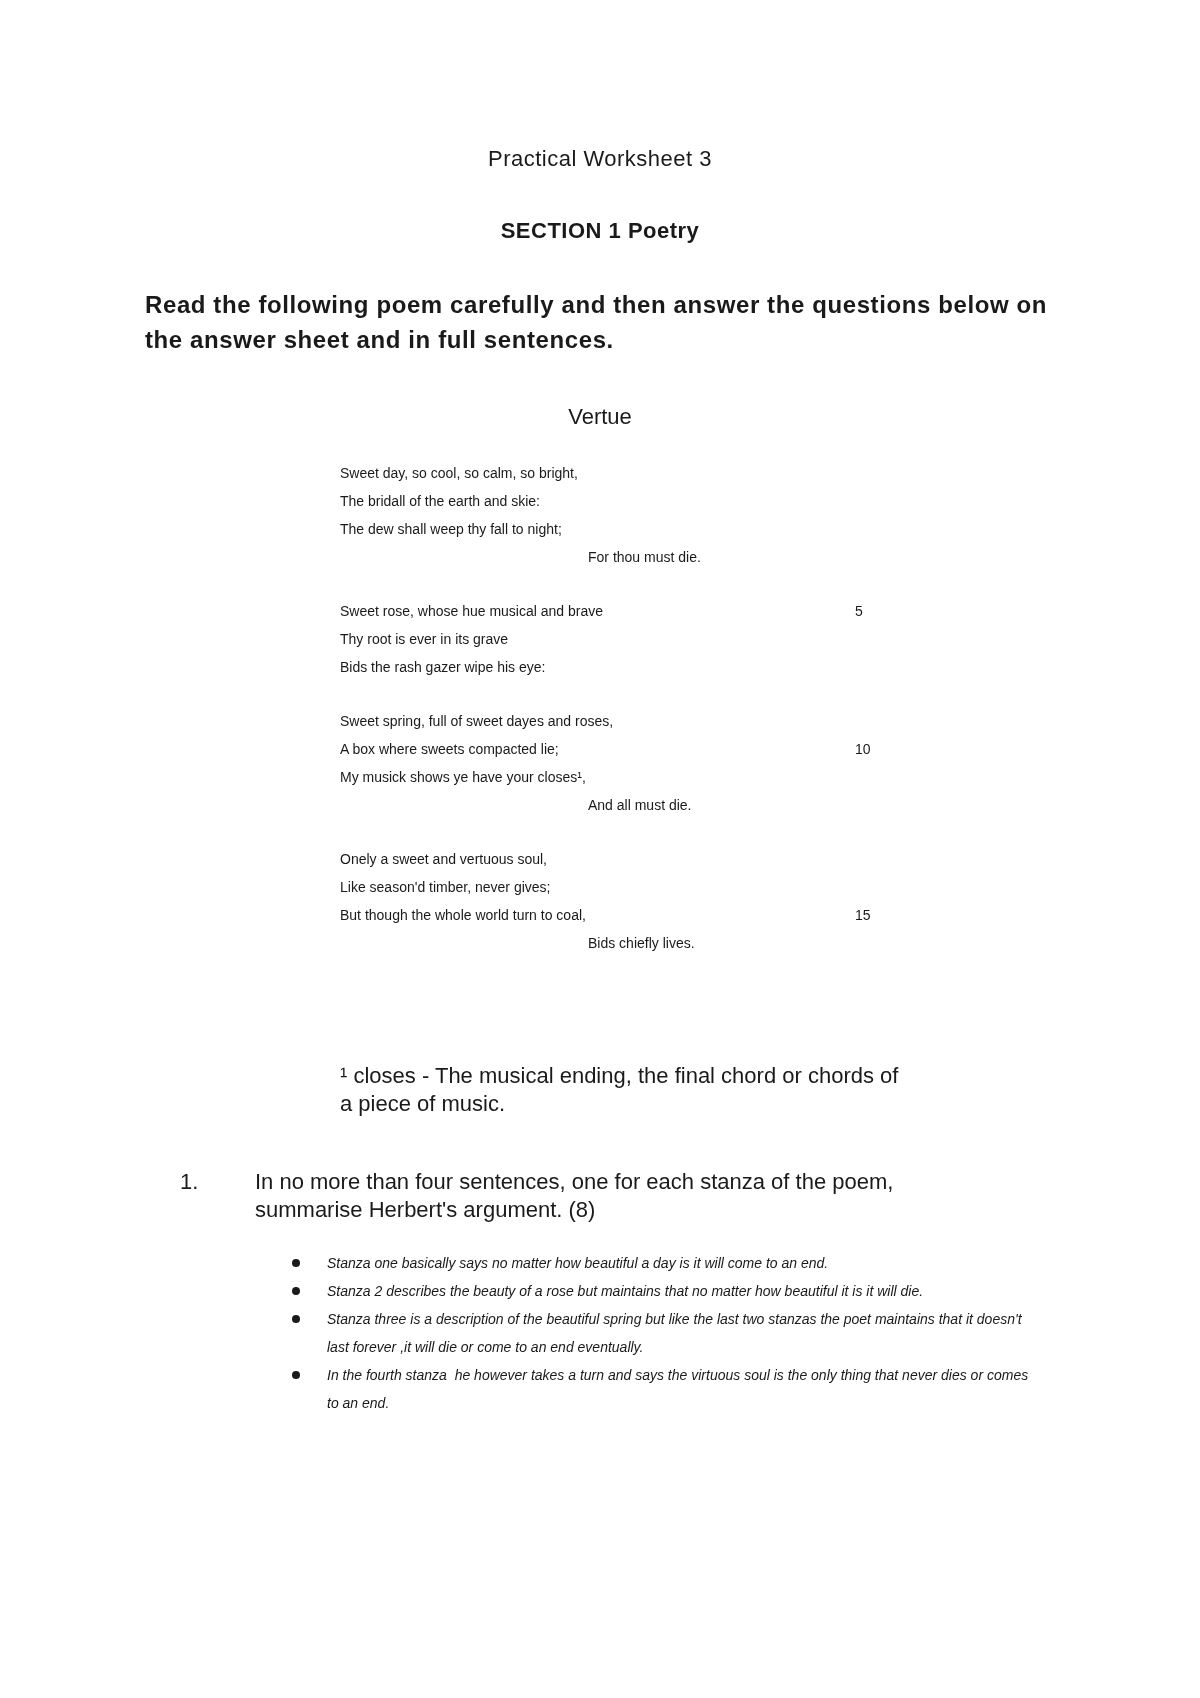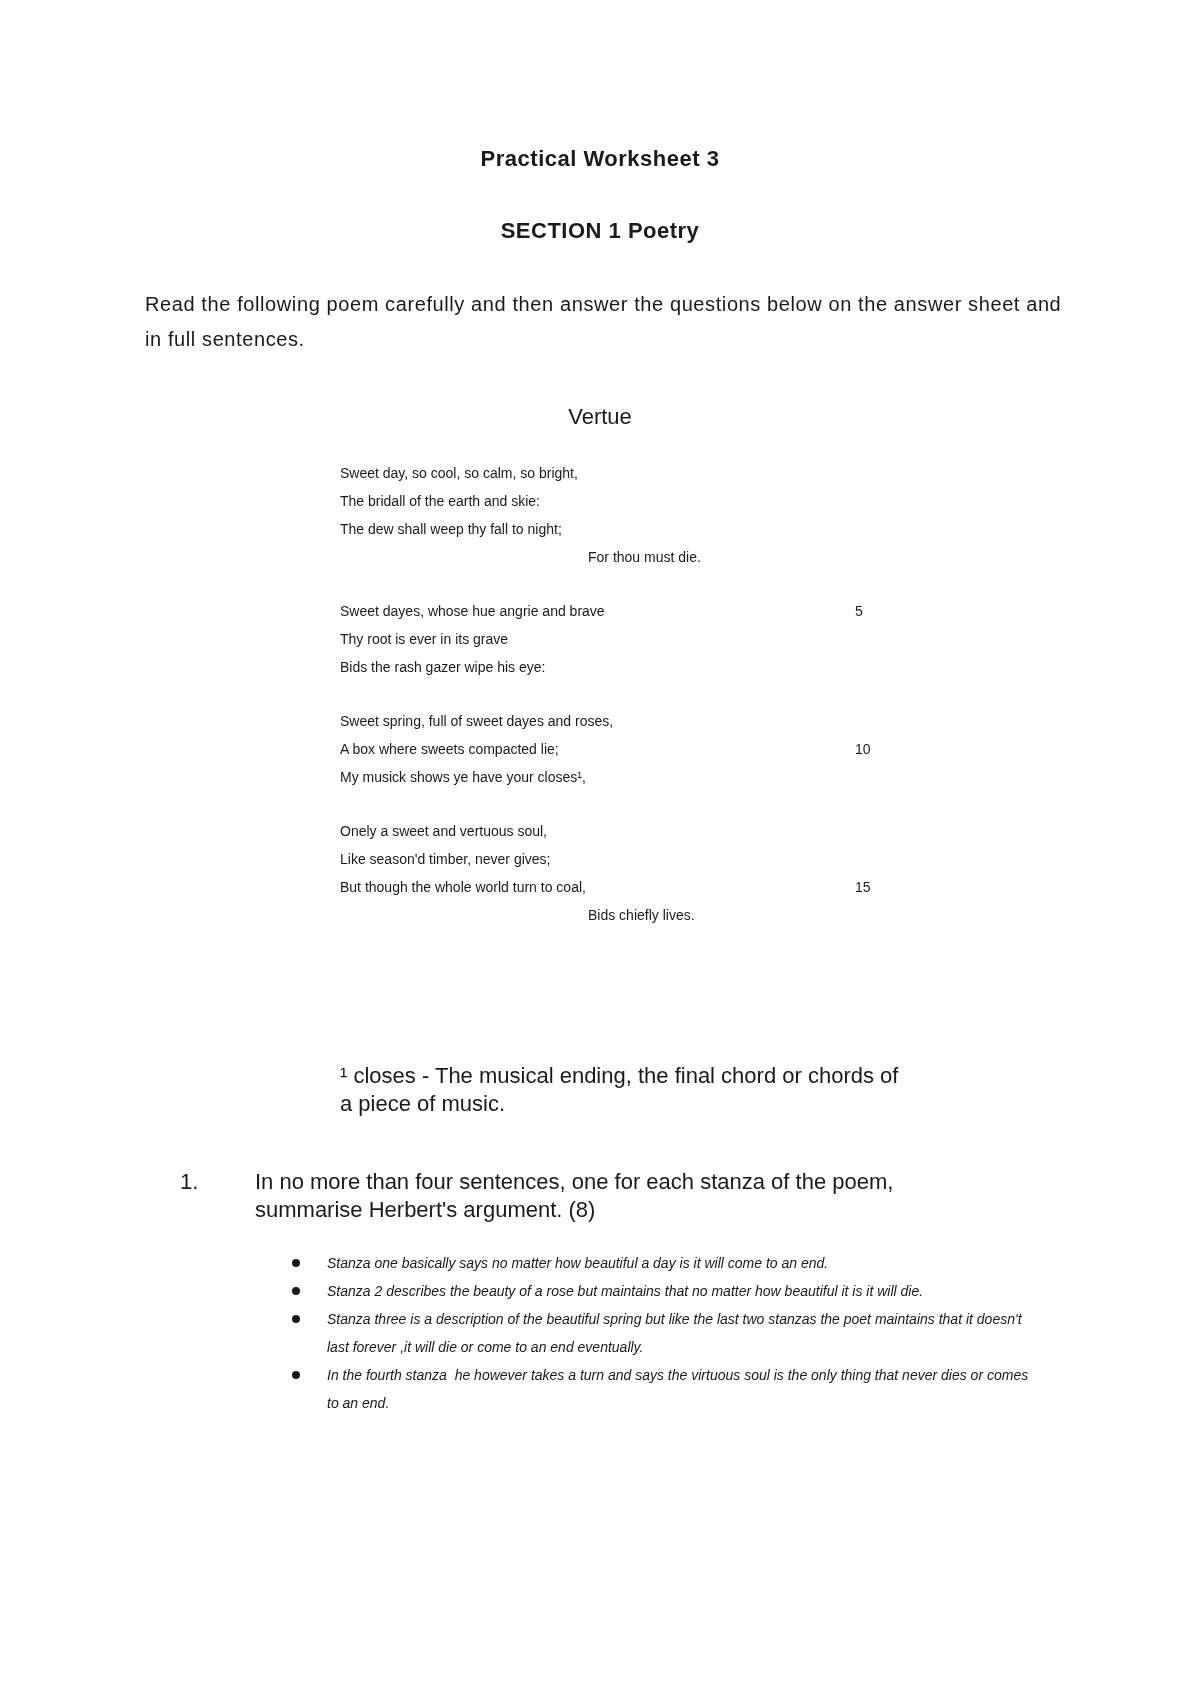--- a/index.html
+++ b/index.html
@@ -16,40 +16,40 @@
     font-family: "Liberation Sans", "DejaVu Sans", sans-serif;
     overflow: hidden;
   }
   .doc-title {
     position: absolute;
     top: 146px;
     left: 0;
     width: 100%;
     text-align: center;
     font-size: 22px;
-    font-weight: bold;
+    font-weight: normal;
     letter-spacing: 0.5px;
   }
   .section-heading {
     position: absolute;
     top: 218px;
     left: 0;
     width: 100%;
     text-align: center;
     font-size: 22px;
     font-weight: bold;
     letter-spacing: 0.5px;
   }
   .instructions {
     position: absolute;
     top: 287px;
     left: 145px;
     width: 935px;
-    font-size: 20px;
-    font-weight: normal;
+    font-size: 24px;
+    font-weight: bold;
     line-height: 35px;
     letter-spacing: 0.6px;
   }
   .poem-title {
     position: absolute;
     top: 404px;
     left: 0;
     width: 100%;
     text-align: center;
     font-size: 22px;
@@ -146,28 +146,29 @@
   <div class="poem-title">Vertue</div>
 
   <div class="poem">
       <div class="stanza">
         <div class="poem-line"><span class="poem-line-text">Sweet day, so cool, so calm, so bright,</span></div>
         <div class="poem-line"><span class="poem-line-text">The bridall of the earth and skie:</span></div>
         <div class="poem-line"><span class="poem-line-text">The dew shall weep thy fall to night;</span></div>
         <div class="poem-line indent"><span class="poem-line-text">For thou must die.</span></div>
       </div>
       <div class="stanza">
-        <div class="poem-line"><span class="poem-line-text">Sweet dayes, whose hue angrie and brave</span><span class="line-number">5</span></div>
+        <div class="poem-line"><span class="poem-line-text">Sweet rose, whose hue musical and brave</span><span class="line-number">5</span></div>
         <div class="poem-line"><span class="poem-line-text">Thy root is ever in its grave</span></div>
         <div class="poem-line"><span class="poem-line-text">Bids the rash gazer wipe his eye:</span></div>
       </div>
       <div class="stanza">
         <div class="poem-line"><span class="poem-line-text">Sweet spring, full of sweet dayes and roses,</span></div>
         <div class="poem-line"><span class="poem-line-text">A box where sweets compacted lie;</span><span class="line-number">10</span></div>
         <div class="poem-line"><span class="poem-line-text">My musick shows ye have your closes¹,</span></div>
+        <div class="poem-line indent"><span class="poem-line-text">And all must die.</span></div>
       </div>
       <div class="stanza">
         <div class="poem-line"><span class="poem-line-text">Onely a sweet and vertuous soul,</span></div>
         <div class="poem-line"><span class="poem-line-text">Like season'd timber, never gives;</span></div>
         <div class="poem-line"><span class="poem-line-text">But though the whole world turn to coal,</span><span class="line-number">15</span></div>
         <div class="poem-line indent"><span class="poem-line-text">Bids chiefly lives.</span></div>
       </div>
     </div>
 
   <div class="footnote">¹ closes - The musical ending, the final chord or chords of a piece of music.</div>

